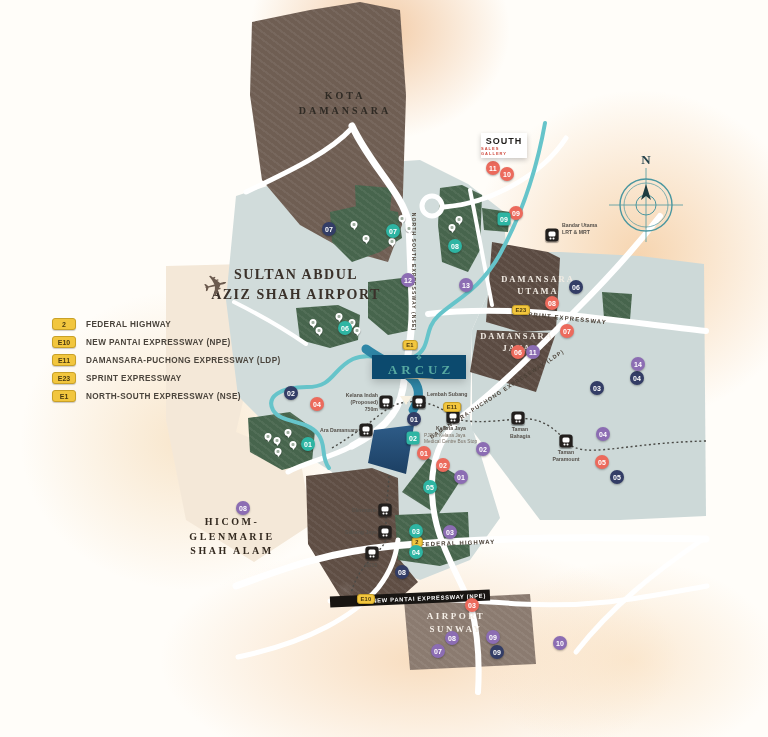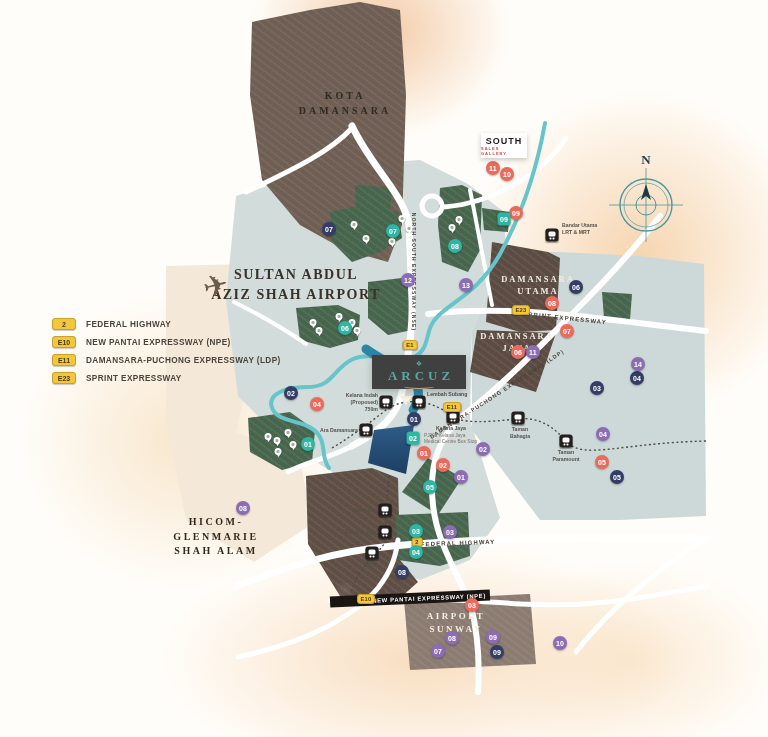--- a/index.html
+++ b/index.html
@@ -83,21 +83,21 @@
 
   
   #legend{position:absolute;left:52px;top:318px;width:270px;}
   .legend-row{display:flex;align-items:center;margin-bottom:6px;}
   .legend-shield{background:#f2c63e;border:1px solid #c9a127;border-radius:3px;color:#4c3b10;
     font-weight:bold;font-size:7px;padding:1.5px 0;width:22px;text-align:center;margin-right:10px;
     box-shadow:0 1px 1px rgba(0,0,0,.2);}
   .legend-label{font-size:8.2px;font-weight:bold;color:#4a443c;letter-spacing:.4px;}
 
   
-  .arcuz-box{position:absolute;left:372px;top:355px;width:94px;height:34px;background:#404040;
+  .arcuz-box{position:absolute;left:372px;top:355px;width:94px;height:24px;background:#0c4a6e;
     box-shadow:0 3px 8px rgba(0,0,0,.2);display:flex;flex-direction:column;align-items:center;
     justify-content:flex-end;z-index:30;}
   .arcuz-mark{color:#57a9a1;font-size:7px;line-height:6px;}
   .arcuz-name{font-family:"Liberation Serif","DejaVu Serif",serif;color:#57a9a1;font-weight:bold;
     font-size:13px;letter-spacing:4px;margin:1px 0 0 4px;}
   .arcuz-flourish{width:30px;height:4px;border-bottom:1px solid #bfae86;border-radius:50%;}
   .arcuz-ptr{position:absolute;left:400px;top:396px;border:6px solid transparent;border-top:9px solid #f8f1e1;z-index:29;}
 
   .exsim-box{position:absolute;left:481px;top:133px;width:46px;height:25px;background:#fff;
     box-shadow:0 2px 5px rgba(0,0,0,.22);display:flex;flex-direction:column;align-items:center;
@@ -176,21 +176,21 @@
 
   <div class="layer" id="layer-areas">
       <div class="area-label" style="left: 345px; top: 103px; color: rgb(47, 42, 36); font-size: 10px; letter-spacing: 3px; text-align: center;">KOTA
 DAMANSARA</div>
       <div class="area-label" style="left: 296px; top: 285px; color: rgb(58, 49, 42); font-size: 14px; letter-spacing: 1.5px;">SULTAN ABDUL
 AZIZ SHAH AIRPORT</div>
       <div class="area-label" style="left: 538px; top: 285px; color: rgb(242, 236, 228); font-size: 8.5px; letter-spacing: 2px;">DAMANSARA
 UTAMA</div>
       <div class="area-label" style="left: 517px; top: 342px; color: rgb(242, 236, 228); font-size: 8.5px; letter-spacing: 2px;">DAMANSARA
 JAYA</div>
-      <div class="area-label" style="left: 216px; top: 537px; color: rgb(51, 41, 31); font-size: 10px; letter-spacing: 2.5px;">HICOM-
+      <div class="area-label" style="left: 232px; top: 537px; color: rgb(51, 41, 31); font-size: 10px; letter-spacing: 2.5px;">HICOM-
 GLENMARIE
 SHAH ALAM</div>
       <div class="area-label" style="left: 456px; top: 623px; color: rgb(244, 238, 230); font-size: 9px; letter-spacing: 2.5px;">AIRPORT
 SUNWAY</div>
     </div>
   <div class="layer" id="layer-roads">
       <div class="road-label" style="left: 414px; top: 272px; font-size: 5px; transform: translate(-50%, -50%) rotate(90deg);">NORTH SOUTH EXPRESSWAY (NSE)</div>
       <div class="road-label" style="left: 565px; top: 318px; font-size: 6px; transform: translate(-50%, -50%) rotate(6deg);">SPRINT EXPRESSWAY</div>
       <div class="road-label" style="left: 497px; top: 394px; font-size: 5.5px; transform: translate(-50%, -50%) rotate(-33deg);">DAMANSARA-PUCHONG EXPRESSWAY (LDP)</div>
       <div class="road-label" style="left: 458px; top: 543px; font-size: 6px; transform: translate(-50%, -50%) rotate(-2deg);">FEDERAL HIGHWAY</div>
@@ -332,14 +332,18 @@
         <div class="legend-label">NEW PANTAI EXPRESSWAY (NPE)</div>
       </div>
       <div class="legend-row">
         <div class="legend-shield">E11</div>
         <div class="legend-label">DAMANSARA-PUCHONG EXPRESSWAY (LDP)</div>
       </div>
       <div class="legend-row">
         <div class="legend-shield">E23</div>
         <div class="legend-label">SPRINT EXPRESSWAY</div>
       </div>
+      <div class="legend-row">
+        <div class="legend-shield">E1</div>
+        <div class="legend-label">NORTH-SOUTH EXPRESSWAY (NSE)</div>
+      </div>
     </div>
 </div>
 
 </body></html>

